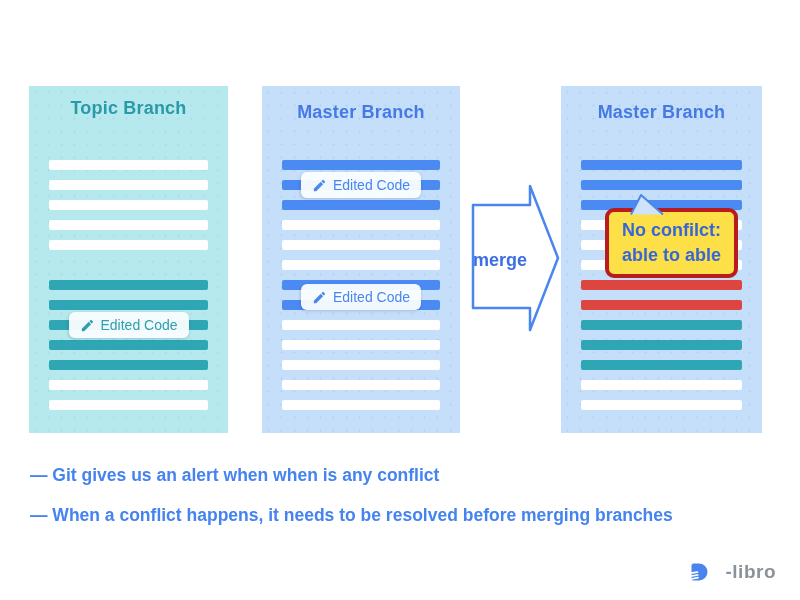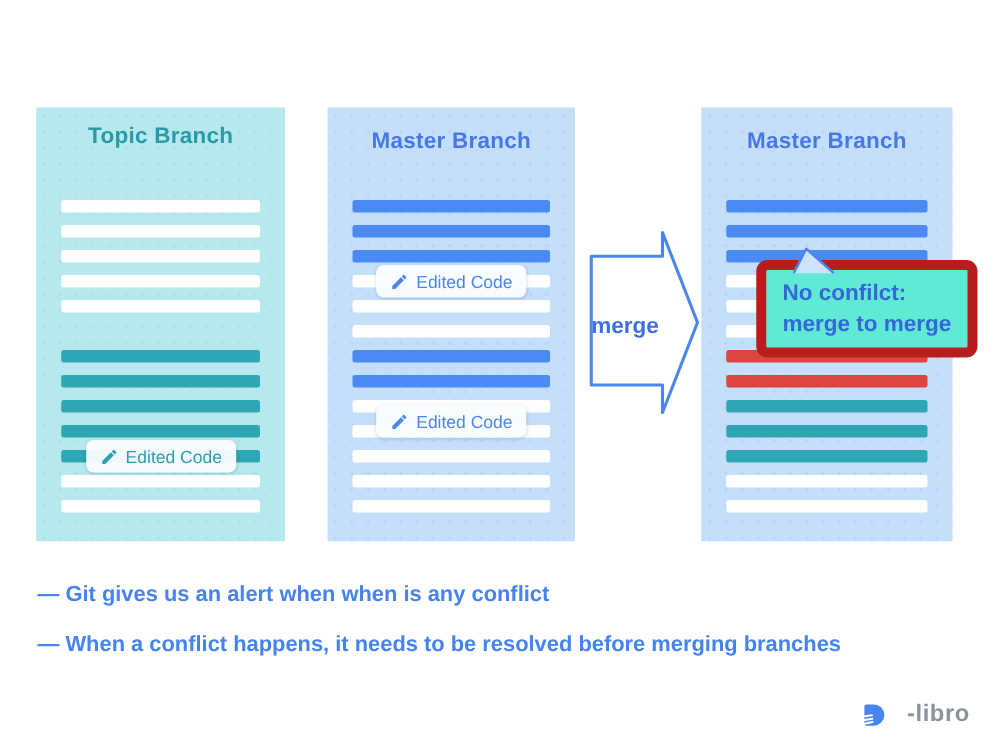--- a/index.html
+++ b/index.html
@@ -40,21 +40,21 @@
   .bar-red   { background: #dc4540; }
   .bar-gap   { background: transparent; }
 
   
   .badge {
     position: absolute; left: 50%; transform: translateX(-50%);
     height: 26px; display: flex; align-items: center; gap: 6px;
     padding: 0 11px; border-radius: 6px; white-space: nowrap;
     background: rgba(250,253,255,0.95);
     box-shadow: 0 1px 3px rgba(0,40,80,0.18);
-    font-size: 14px; z-index: 2; margin-top: 40px;
+    font-size: 14px; z-index: 2;
   }
   .badge svg { width: 15px; height: 15px; }
   .panel-topic  .badge { color: #2f9fae; }
   .panel-topic  .badge svg path { fill: #2f9fae; }
   .panel-master .badge { color: #4a86ee; }
   .panel-master .badge svg path { fill: #4a86ee; }
 
   
   .merge-arrow-svg { position: absolute; left: 465px; top: 180px; z-index: 1; }
   .merge-label {
@@ -63,21 +63,21 @@
   }
 
   
   .callout {
     position: absolute; z-index: 3; border-radius: 9px;
     padding: 6px 13px; font-size: 18px; font-weight: bold; line-height: 1.38;
     white-space: nowrap;
   }
   .callout-blue {
     left: 605px; top: 208px;
-    background: #5eead4; border: 8px solid #b91c1c; color: #3766d8;
+    background: #fde047; border: 4px solid #b91c1c; color: #3766d8;
   }
   .callout-red {
     left: 603px; top: 318px;
     background: #fbe1e5; border: 2px dashed #e4716e; color: #e03c3c;
   }
   .tail { position: absolute; top: -19px; }
   .callout-blue .tail { left: 16px; }
   .callout-red  .tail { left: 24px; }
 
   
@@ -255,21 +255,21 @@
           <div class="bar bar-white"></div>
         </div>
       </div>
   </div>
 
   <div class="callout callout-blue">
     <svg class="tail" width="44" height="23" viewBox="0 0 44 23">
       <path d="M6 21.5 L16 2 L38 21.5" fill="#cee3fb" stroke="#4a86ee" stroke-width="2" stroke-linejoin="round"></path>
     </svg>
     <div>No confilct:</div>
-    <div>merge to merge</div>
+    <div>able to able</div>
   </div>
 
 
   <div class="notes">
     <div class="note">— Git gives us an alert when when is any conflict</div>
     <div class="note">— When a conflict happens, it needs to be resolved before merging branches</div>
   </div>
 
   <div class="logo">
     <svg width="22" height="22" viewBox="0 0 22 22">

